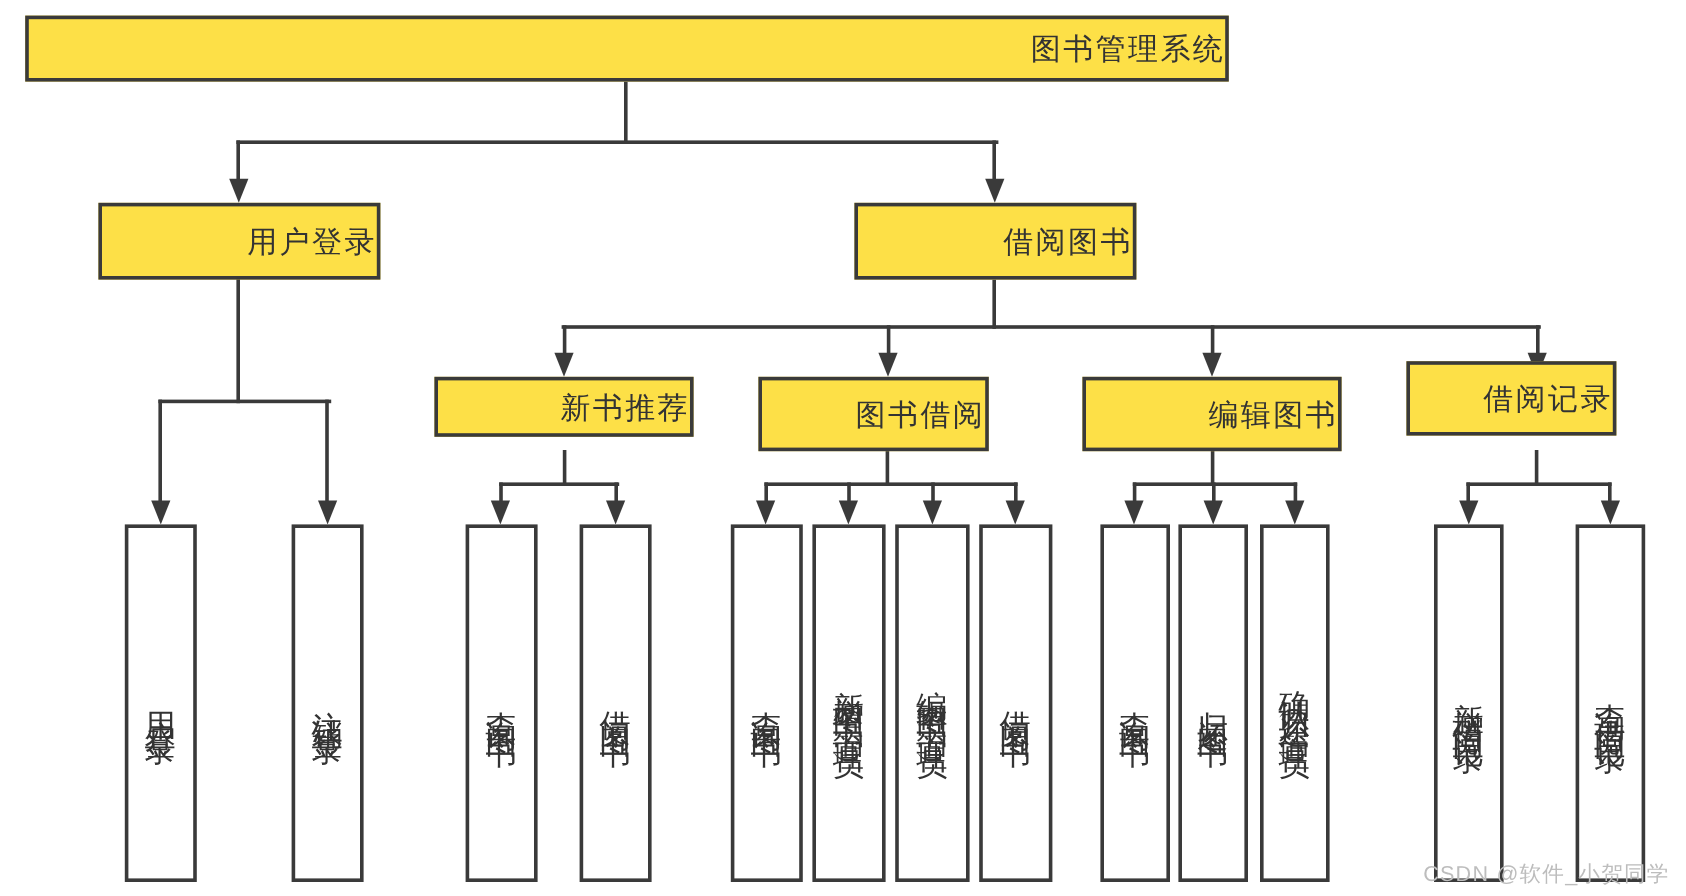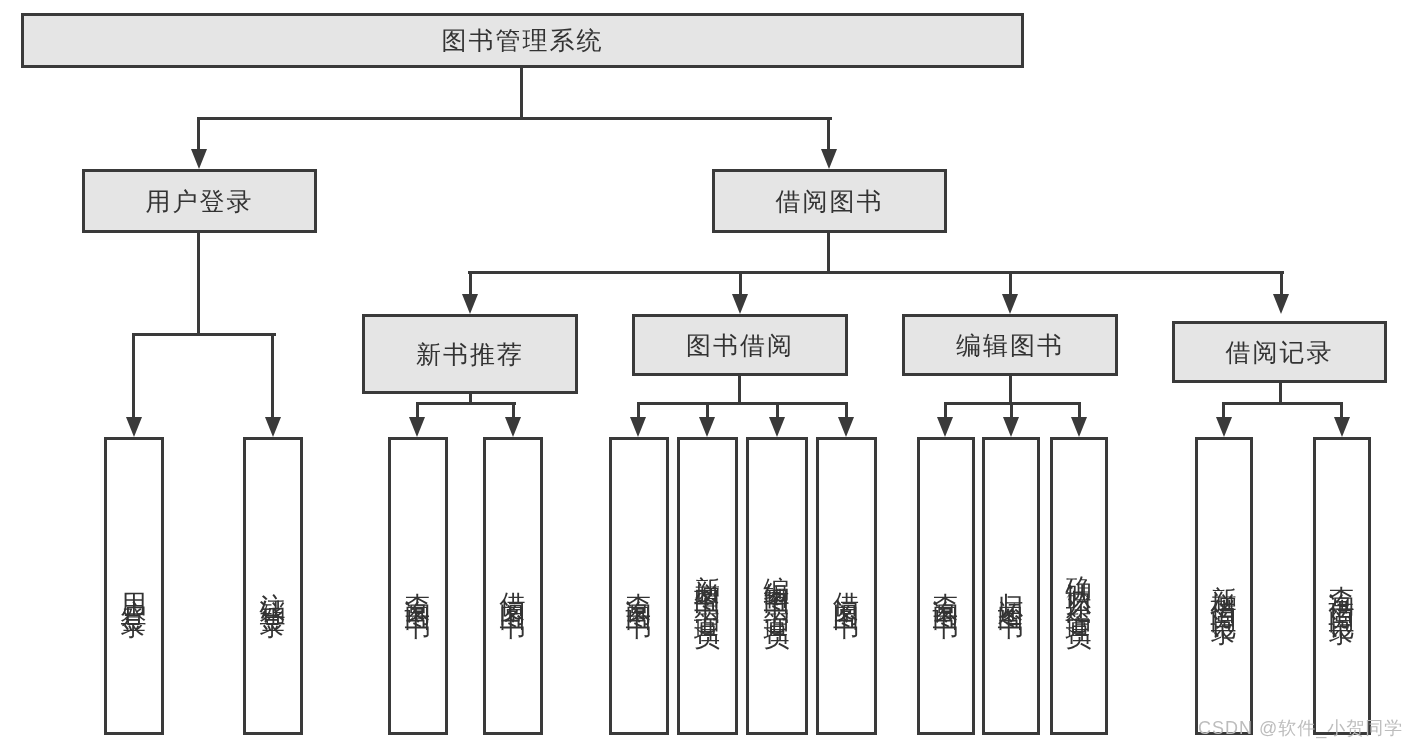--- a/index.html
+++ b/index.html
@@ -14,25 +14,25 @@
   }
   .canvas {
     position: relative;
     width: 1405px;
     height: 747px;
     background: #ffffff;
     overflow: hidden;
   }
   .node {
     position: absolute;
-    background: #e5e5e5;
+    background: #fde047;
     border: 3px solid var(--line, #3a3a3a);
     display: flex;
     align-items: center;
-    justify-content: center;
+    justify-content: flex-end;
     font-size: 25px;
     letter-spacing: 2px;
     color: var(--text, #333333);
     z-index: 2;
   }
   .leaf {
     position: absolute;
     top: 437px;
     height: 298px;
     background: #ffffff;
@@ -63,53 +63,52 @@
   }
   .watermark {
     position: absolute;
     left: 1186px;
     top: 716px;
     font-size: 18px;
     letter-spacing: 1px;
     color: var(--watermark, #bdbdbd);
     z-index: 5;
     white-space: nowrap;
-    margin-left: 12px;
   }
 </style>
 </head>
 <body>
 
 <div class="canvas">
 
   <div class="node" style="left:21px;top:13px;width:1003px;height:55px;">
     <span>图书管理系统</span>
   </div>
 
   <div class="node" style="left:82px;top:169px;width:235px;height:64px;">
     <span>用户登录</span>
   </div>
 
   <div class="node" style="left:712px;top:169px;width:235px;height:64px;">
     <span>借阅图书</span>
   </div>
 
-  <div class="node" style="left:362px;top:314px;width:216px;height:80px;">
+  <div class="node" style="left:362px;top:314px;width:216px;height:50px;">
     <span>新书推荐</span>
   </div>
 
-  <div class="node" style="left:632px;top:314px;width:216px;height:62px;">
+  <div class="node" style="left:632px;top:314px;width:192px;height:62px;">
     <span>图书借阅</span>
   </div>
 
   <div class="node" style="left:902px;top:314px;width:216px;height:62px;">
     <span>编辑图书</span>
   </div>
 
-  <div class="node" style="left:1172px;top:321px;width:215px;height:62px;">
+  <div class="node" style="left:1172px;top:301px;width:175px;height:62px;">
     <span>借阅记录</span>
   </div>
 
   <div class="leaf" style="left:104px;width:60px;">
     <span>用户登录</span>
   </div>
   <div class="leaf" style="left:243px;width:60px;">
     <span>注销登录</span>
   </div>
 

